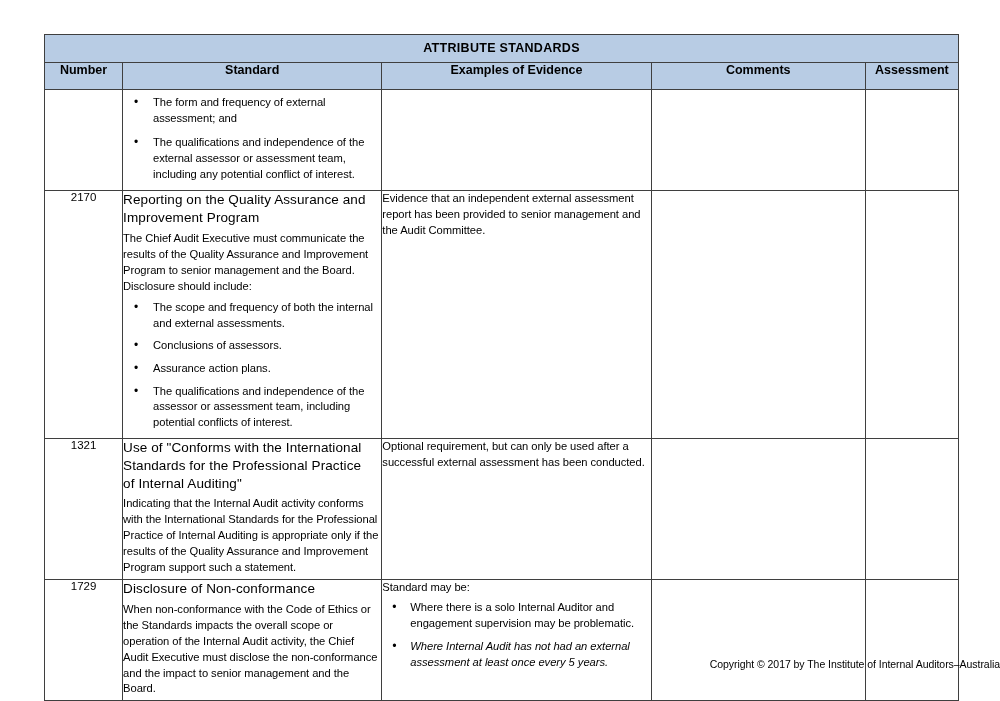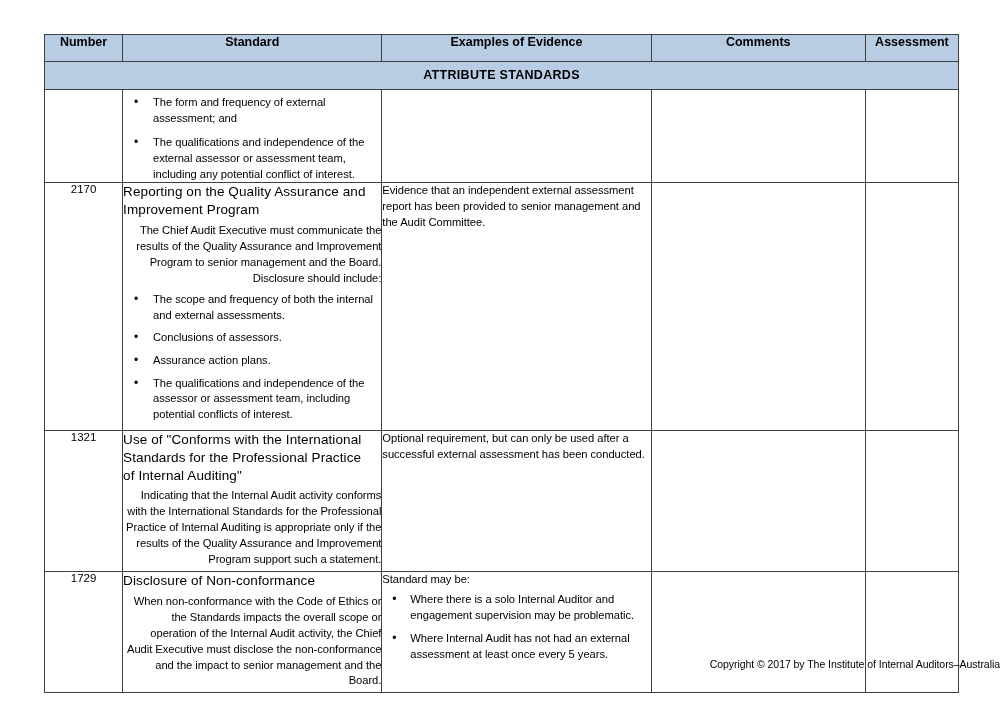--- a/index.html
+++ b/index.html
@@ -75,36 +75,35 @@
     line-height: 1.33;
     margin: 0 12px 4px 0;
     font-weight: normal;
     letter-spacing: 0.1px;
   }
   .std-para {
     font-size: 11.2px;
     line-height: 1.42;
     margin: 0 0 3px 0;
     letter-spacing: -0.05px;
-    text-align: right;
   }
   ul.bullets {
     list-style: none;
     margin: 5px 0 0 0;
     padding: 0;
   }
   ul.bullets li {
     position: relative;
     font-size: 11.2px;
     line-height: 1.40;
     padding-left: 30px;
     margin-bottom: 9px;
     letter-spacing: -0.05px;
   }
-  ul.bullets li:last-child { margin-bottom: 0; }
+  ul.bullets li:last-child { margin-bottom: 8px; }
   ul.bullets li::before {
     content: "\2022";
     position: absolute;
     left: 11px;
     top: -1px;
     font-size: 12px;
     line-height: 1.40;
   }
   ul.bullets.tight li { margin-bottom: 7px; }
 
@@ -120,21 +119,21 @@
     padding: 0;
   }
   ul.ev-bullets li {
     position: relative;
     font-size: 11.2px;
     line-height: 1.42;
     padding-left: 28px;
     margin-bottom: 7px;
     letter-spacing: -0.05px;
   }
-  ul.ev-bullets li:last-child { margin-bottom: 0; }
+  ul.ev-bullets li:last-child { margin-bottom: 0; font-style: italic; }
   ul.ev-bullets li::before {
     content: "\2022";
     position: absolute;
     left: 10px;
     top: -1px;
     font-size: 12px;
   }
 
   .footer {
     position: absolute;
@@ -154,28 +153,28 @@
   <table class="std-table">
     <colgroup>
       <col class="c-number">
       <col class="c-standard">
       <col class="c-evidence">
       <col class="c-comments">
       <col class="c-assessment">
     </colgroup>
     <thead>
       <tr>
+        <th class="title-band" colspan="5">ATTRIBUTE STANDARDS</th>
+      </tr>
+      <tr>
         <th class="col-head center">Number</th>
         <th class="col-head">Standard</th>
         <th class="col-head">Examples of Evidence</th>
         <th class="col-head">Comments</th>
         <th class="col-head">Assessment</th>
-      </tr>
-      <tr>
-        <th class="title-band" colspan="5">ATTRIBUTE STANDARDS</th>
       </tr>
     </thead>
     <tbody>
 
       <tr>
         <td class="num-cell"></td>
         <td class="body-cell">
           <ul class="bullets">
             <li>The form and frequency of external assessment; and</li>
             <li>The qualifications and independence of the external assessor or assessment team, including any potential conflict of interest.</li>

